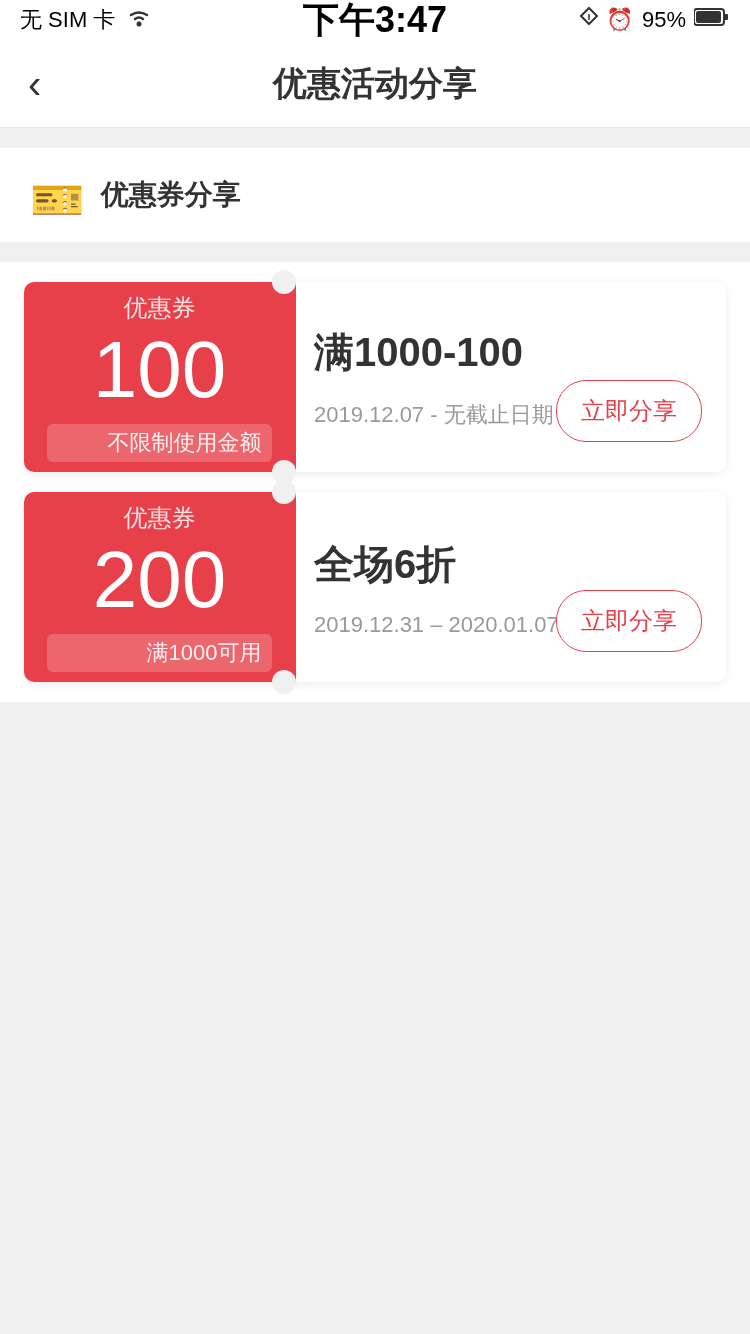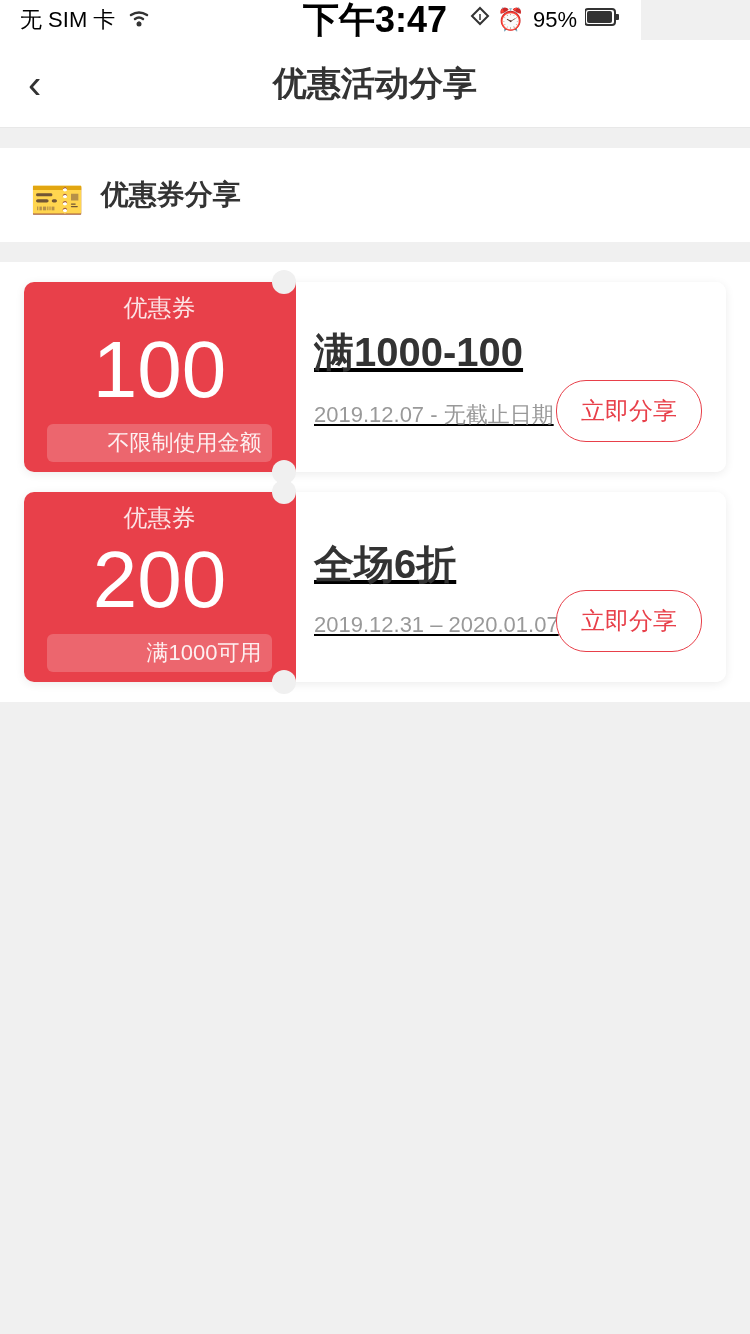--- a/index.html
+++ b/index.html
@@ -8,21 +8,21 @@
     body {
       width: 750px;
       min-height: 1334px;
       font-family: -apple-system, "PingFang SC", "Helvetica Neue", Arial, sans-serif;
       background: #f0f0f0;
       overflow-x: hidden;
     }
 
     
     .status-bar {
-      width: 641px;
+      width: 750px;
       height: 40px;
       background: #fff;
       display: flex;
       align-items: center;
       justify-content: space-between;
       padding: 0 20px;
       font-size: 24px;
       font-weight: 500;
     }
     .status-left {
@@ -152,21 +152,20 @@
     
     .coupon-right {
       flex: 1;
       background: #fff;
       display: flex;
       flex-direction: column;
       justify-content: center;
       padding: 0 30px;
       border-radius: 0 10px 10px 0;
       position: relative;
-      text-decoration: underline;
     }
 
     .coupon-label {
       font-size: 24px;
       color: rgba(255,255,255,0.85);
       margin-bottom: 6px;
     }
     .coupon-amount {
       font-size: 80px;
       color: #fff;

